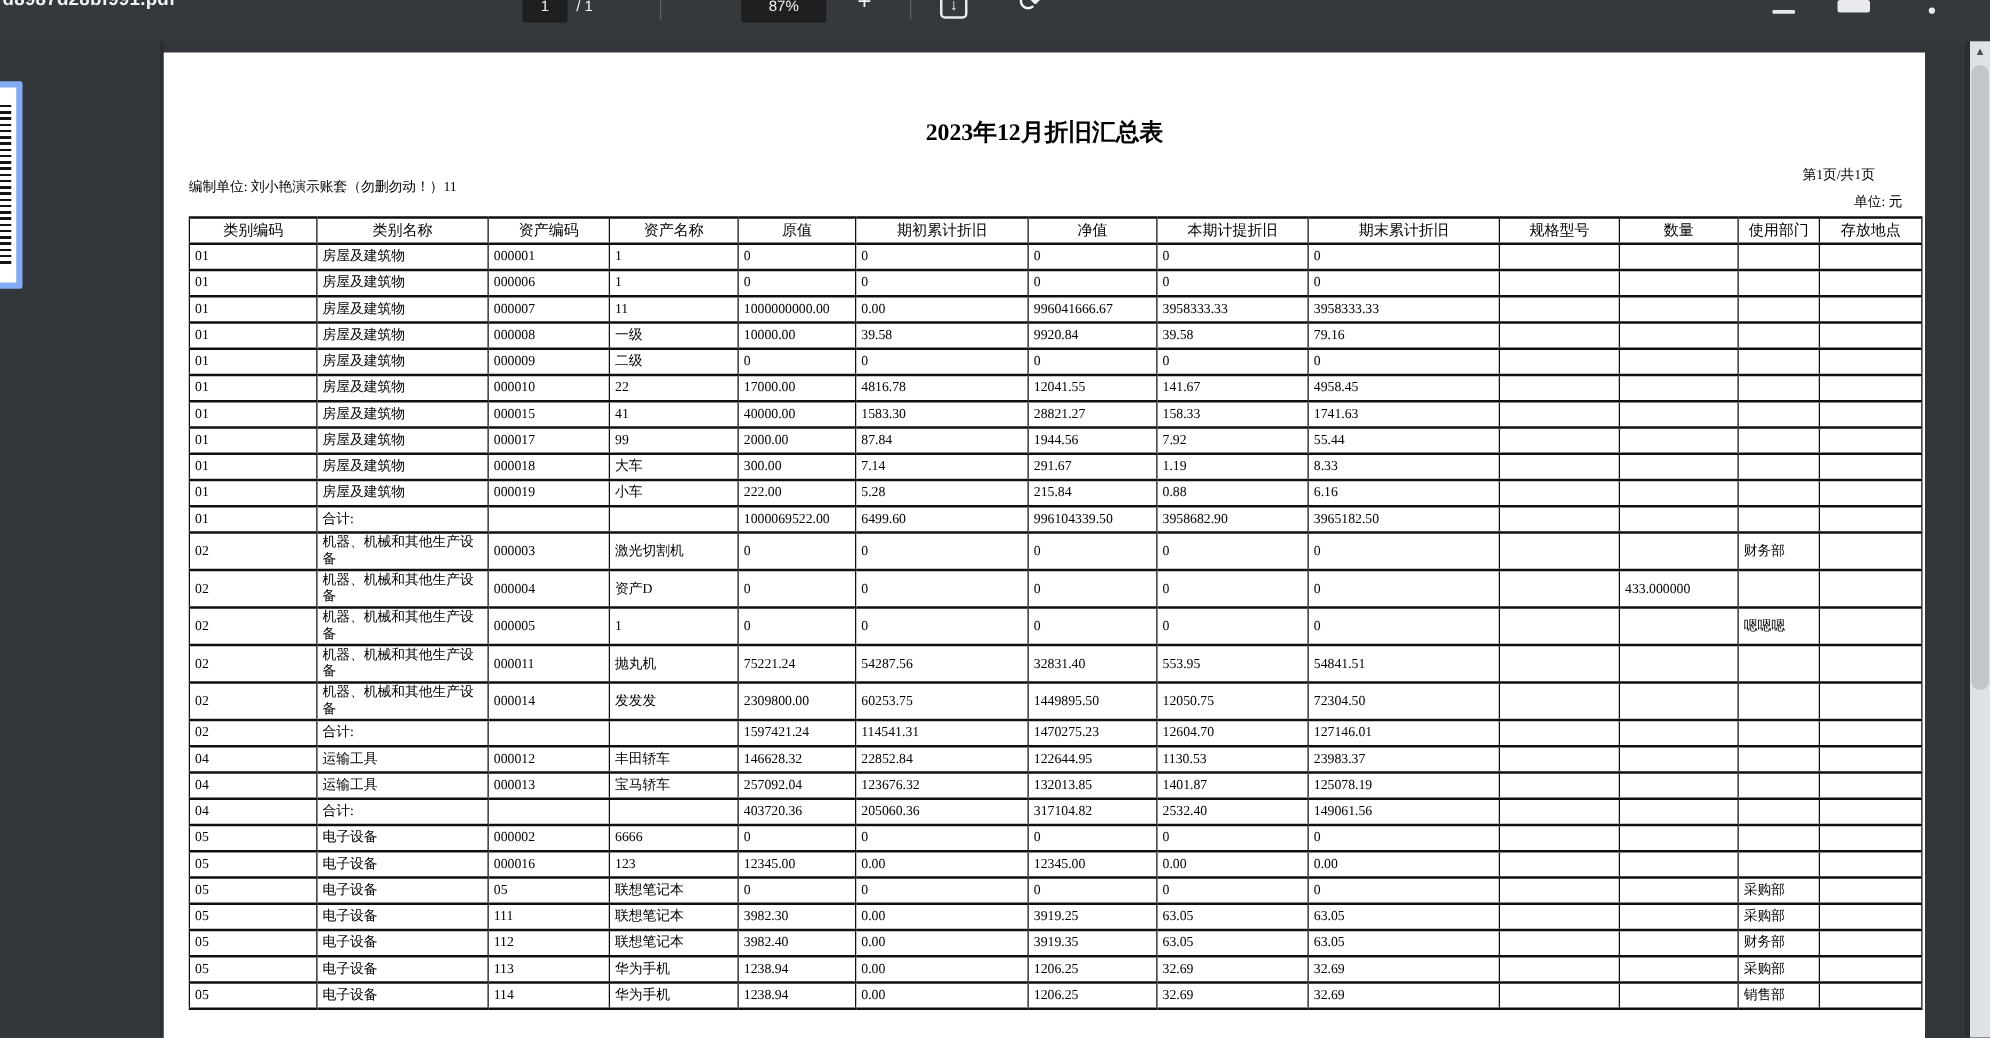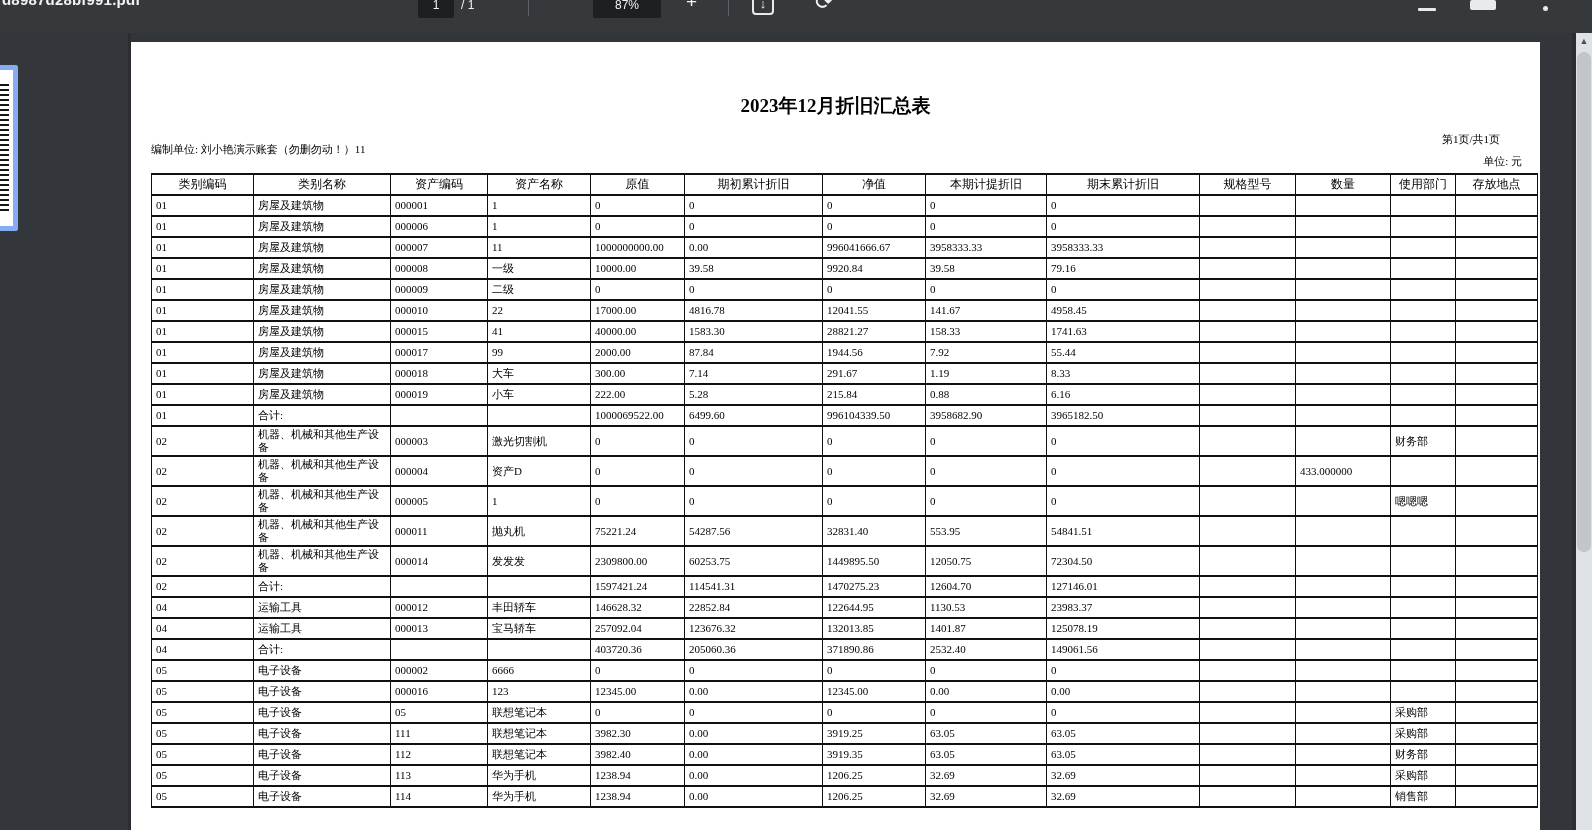--- a/index.html
+++ b/index.html
@@ -423,21 +423,21 @@
           <td></td>
           <td></td>
         </tr>
         <tr>
           <td>04</td>
           <td>合计:</td>
           <td></td>
           <td></td>
           <td>403720.36</td>
           <td>205060.36</td>
-          <td>371890.86</td>
+          <td>317104.82</td>
           <td>2532.40</td>
           <td>149061.56</td>
           <td></td>
           <td></td>
           <td></td>
           <td></td>
         </tr>
         <tr>
           <td>05</td>
           <td>电子设备</td>

